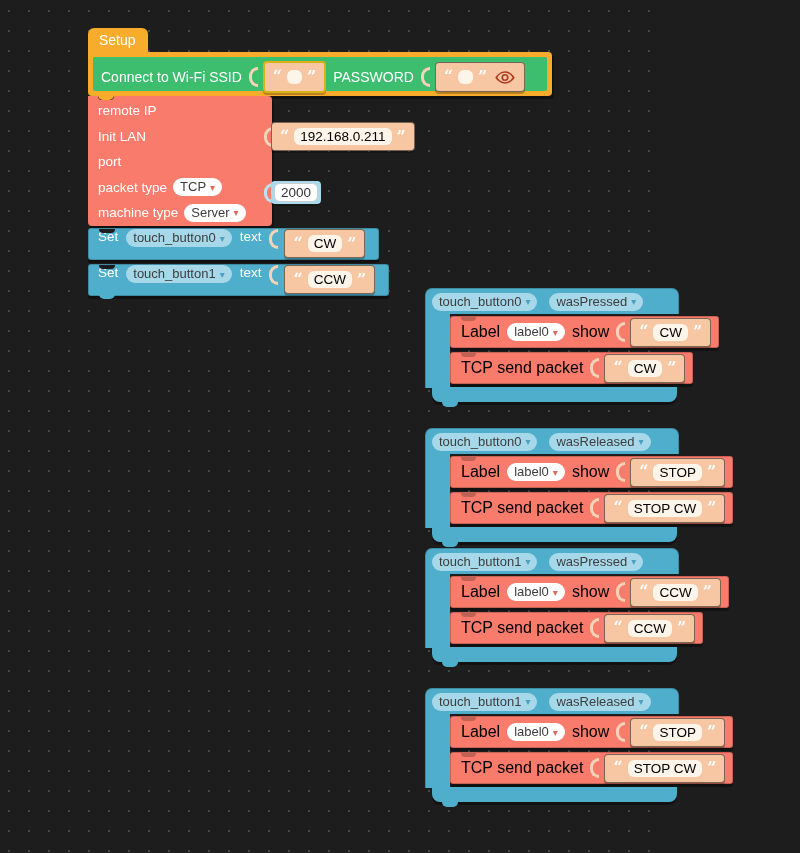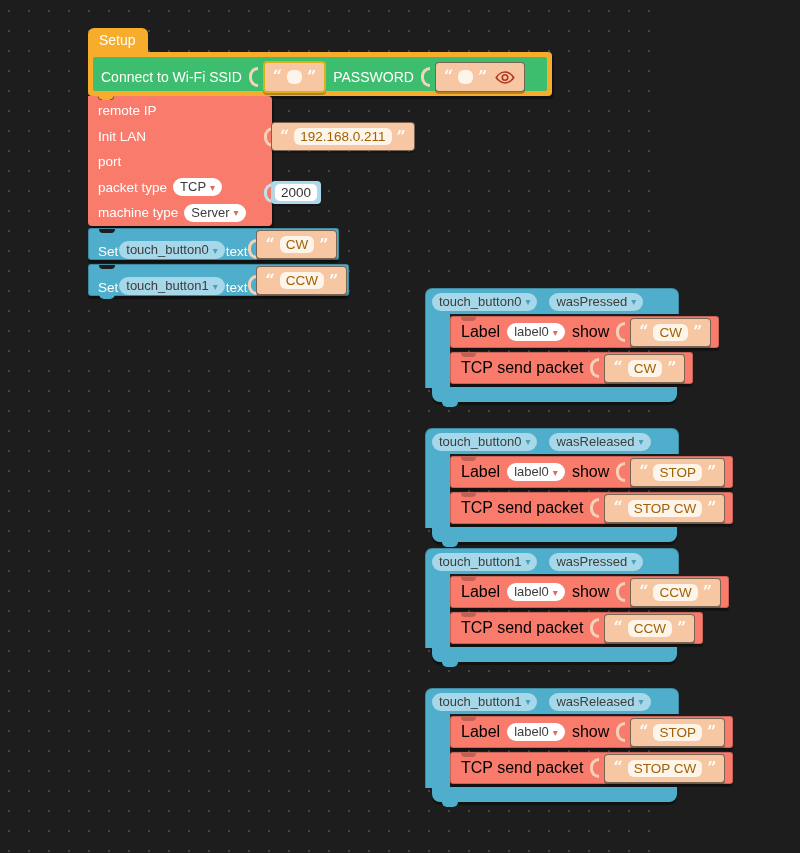--- a/index.html
+++ b/index.html
@@ -25,21 +25,21 @@
   .pill-blue .caret{color:#4E9FBF;}
   .pill-red{background:#ffffff;}
   .pill-red .caret{color:#E06A5D;}
   .socket{display:inline-block;width:6px;height:14px;border:3px solid #F5D3B8;border-right:none;
           border-radius:10px 0 0 10px;margin-right:-2px;flex:none;}
   .socket-blue{border-color:#BFE2F0;}
   .str{display:inline-flex;align-items:center;gap:5px;background:#F7C7A3;border-radius:4px;
        padding:0 8px;height:27px;border:1px solid rgba(20,20,20,.55);
        box-shadow:0 2px 0 rgba(0,0,0,.25);white-space:nowrap;}
   .str .q{color:#fff;font-family:"DejaVu Serif",serif;font-weight:bold;font-size:16px;line-height:14px;}
-  .str .sf{background:#FDF4EA;border-radius:6px;padding:1px 6px;color:#a16207;font-size:13.5px;min-width:10px;text-align:center;}
+  .str .sf{background:#FDF4EA;border-radius:6px;padding:1px 6px;color:#000000;font-size:13.5px;min-width:10px;text-align:center;}
   .str .sf.empty{width:15px;height:14px;padding:0;}
   .notch-top::before{content:"";position:absolute;top:0;left:10px;width:16px;height:4px;
        background:#1d1d1d;border-radius:0 0 5px 5px;}
   .tab-b{position:absolute;left:10px;bottom:-4px;width:16px;height:5px;border-radius:0 0 5px 5px;z-index:5;}
   
   .setup-tab{left:88px;top:28px;width:60px;height:30px;background:#F8AC2B;border-radius:6px 6px 0 0;
        padding:4px 0 0 11px;font-size:14px;}
   .setup-body{left:88px;top:52px;width:464px;height:44px;background:#F8AC2B;border-radius:0 4px 4px 4px;
        box-shadow:2px 3px 0 rgba(0,0,0,.35);}
   .setup-body .tab-b{background:#F8AC2B;}
@@ -52,22 +52,22 @@
   .lan{left:88px;top:96px;width:184px;height:130px;background:#F87B6C;border-radius:0 4px 4px 4px;
        box-shadow:2px 3px 0 rgba(0,0,0,.35);padding:2px 0 0 10px;}
   .lan-row{height:25.5px;display:flex;align-items:center;gap:6px;}
   .lan-attach{position:absolute;display:flex;align-items:center;}
   .lan-attach-ip{left:176px;top:26px;}
   .lan-attach-port{left:176px;top:55px;margin-top:30px;}
   .numblk{display:inline-flex;align-items:center;background:#A9D9EC;border-radius:4px;padding:2px 3px;
        box-shadow:0 2px 0 rgba(0,0,0,.25);}
   .numblk .nf{background:#fff;border:1px solid #cfcfcf;border-radius:6px;padding:0 6px;color:#333;font-size:13.5px;line-height:17px;}
   
-  .set-row{background:#4FAECB;height:32px;border-radius:3px;display:inline-flex;align-items:flex-end;gap:1px;
-       padding:0 1px 0 9px;box-shadow:0 3px 0 rgba(0,0,0,.4);border:1px solid rgba(0,0,0,.2);}
+  .set-row{background:#4FAECB;height:32px;border-radius:3px;display:inline-flex;align-items:flex-start;gap:8px;
+       padding:0 13px 0 9px;box-shadow:0 3px 0 rgba(0,0,0,.4);border:1px solid rgba(0,0,0,.2);}
   .set-row .tab-b{background:#4FAECB;}
   
   .evt{position:absolute;left:425px;width:310px;}
   .evt-header{display:inline-flex;align-items:center;gap:12px;background:#4FAECB;height:26px;
        min-width:254px;border-radius:7px 7px 0 0;padding:0 10px 0 6px;box-sizing:border-box;
        border:1px solid rgba(0,0,0,.2);border-bottom:none;position:relative;z-index:1;}
   .evt-body{position:relative;padding:2px 0 0 25px;display:flex;flex-direction:column;gap:4px;align-items:flex-start;}
   .evt-body::before{content:"";position:absolute;left:0;top:-2px;bottom:-4px;width:25px;background:#4FAECB;
        border-left:1px solid rgba(0,0,0,.2);box-sizing:border-box;}
   .red-row{position:relative;display:inline-flex;align-items:center;gap:7px;background:#F87B6C;height:30px;

